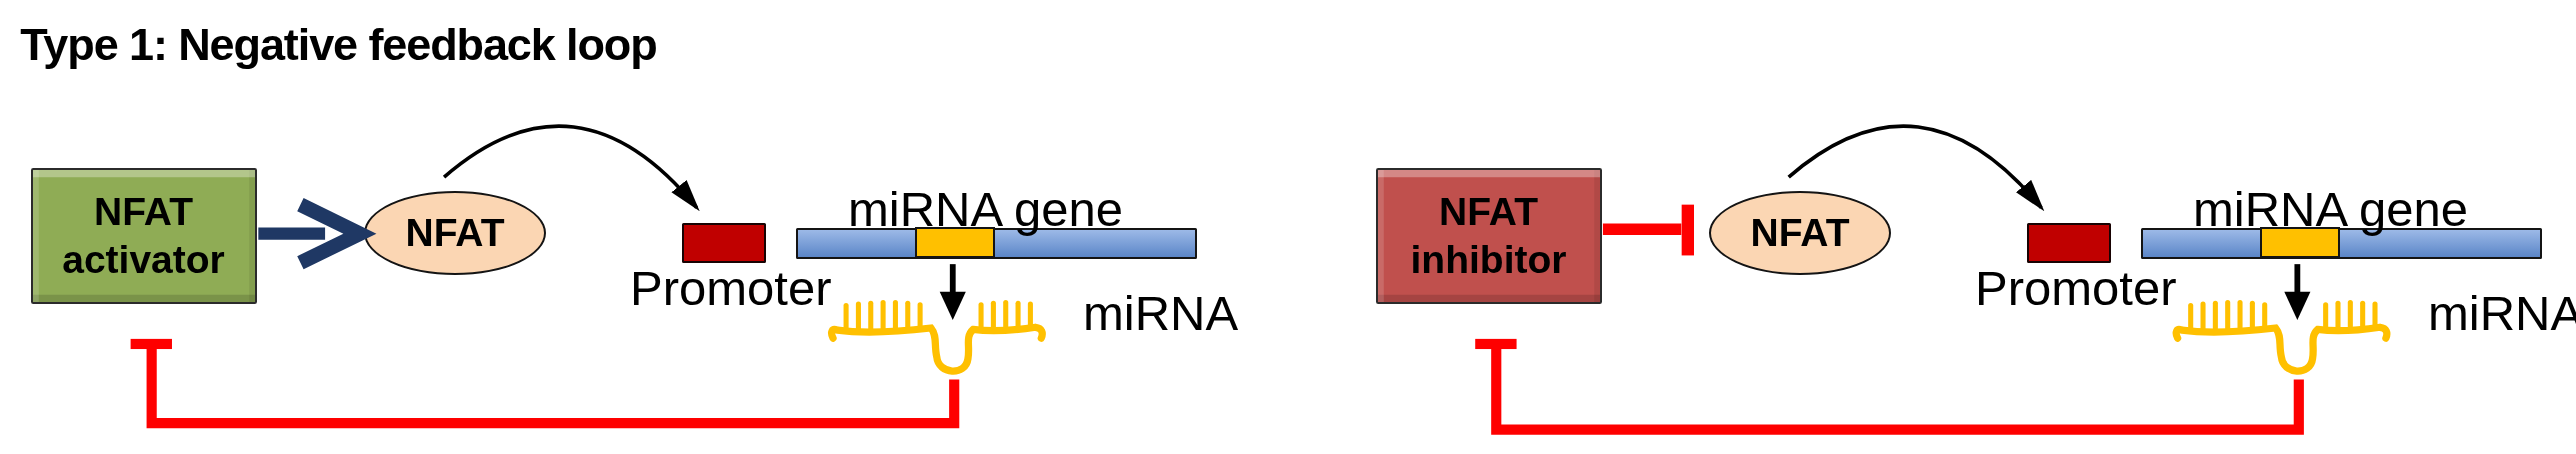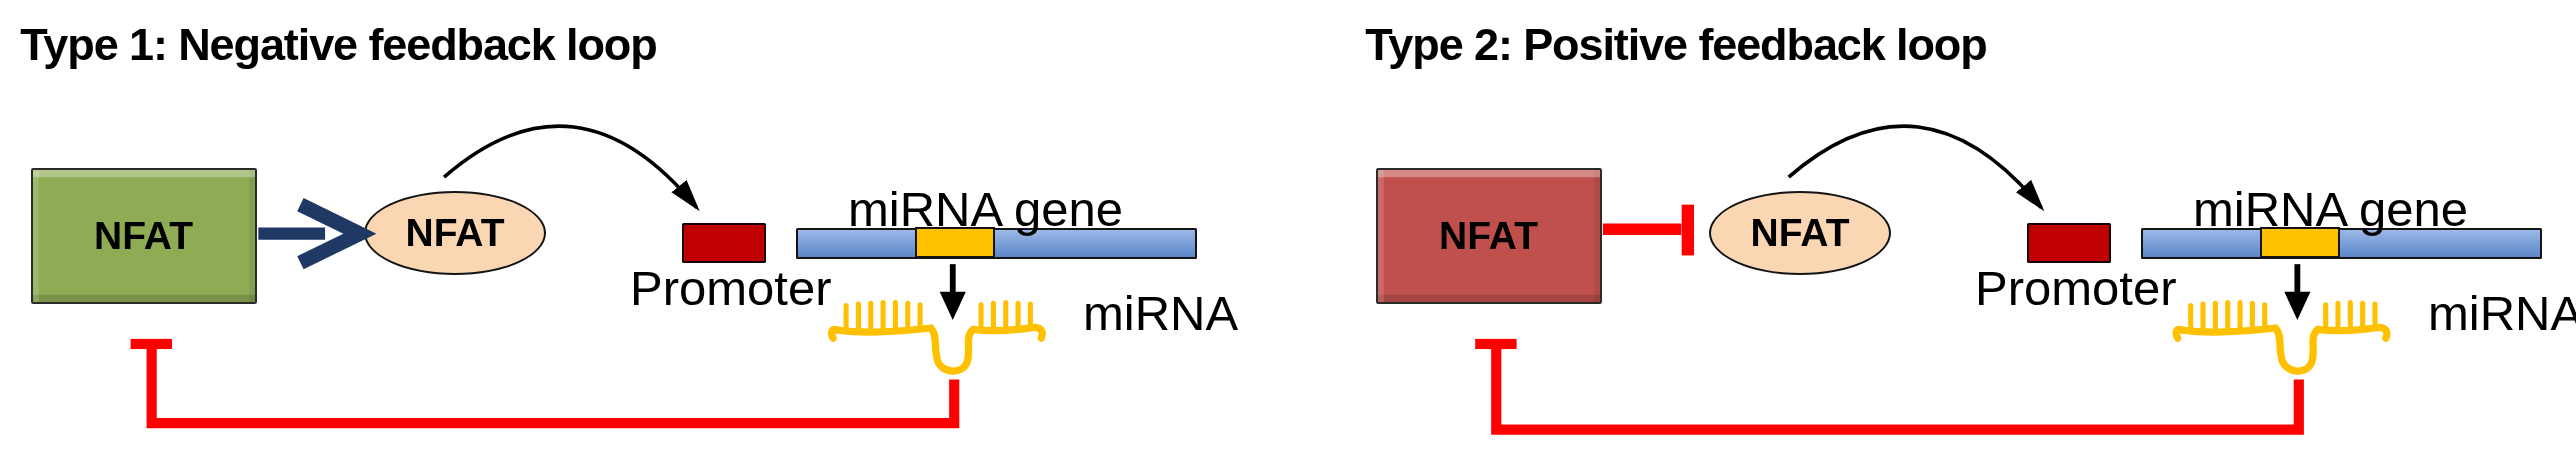--- a/index.html
+++ b/index.html
@@ -65,41 +65,42 @@
 </head>
 <body>
 
 <div class="canvas">
 
   <section class="panel" style="left:0;">
     <div class="panel-title">Type 1: Negative feedback loop</div>
 
     <div class="src-box green">
       <span>NFAT</span>
+      <span>activator</span>
     </div>
 
     <div class="nfat-oval">
       <span>NFAT</span>
     </div>
 
     <div class="promoter-box"></div>
     <div class="gene-bar">
       <div class="exon"></div>
     </div>
 
     <div class="diagram-label lbl-promoter">Promoter</div>
     <div class="diagram-label lbl-gene">miRNA gene</div>
     <div class="diagram-label lbl-mirna">miRNA</div>
   </section>
 
   <section class="panel" style="left:1345px;">
-    <div class="panel-title">Type 2: Positive feedback loop</div>
 
     <div class="src-box red">
       <span>NFAT</span>
+      <span>inhibitor</span>
     </div>
 
     <div class="nfat-oval">
       <span>NFAT</span>
     </div>
 
     <div class="promoter-box"></div>
     <div class="gene-bar">
       <div class="exon"></div>
     </div>

